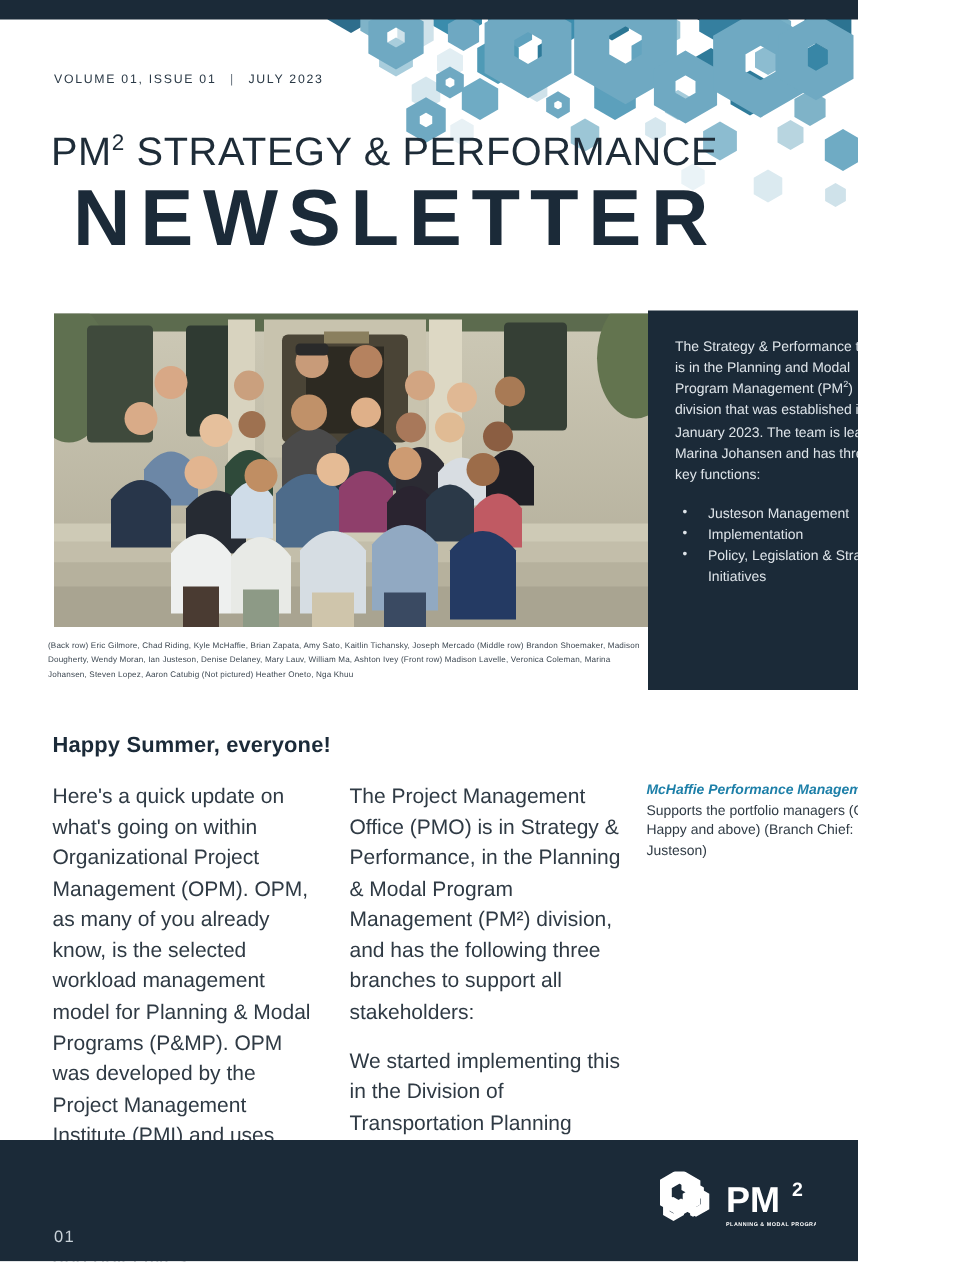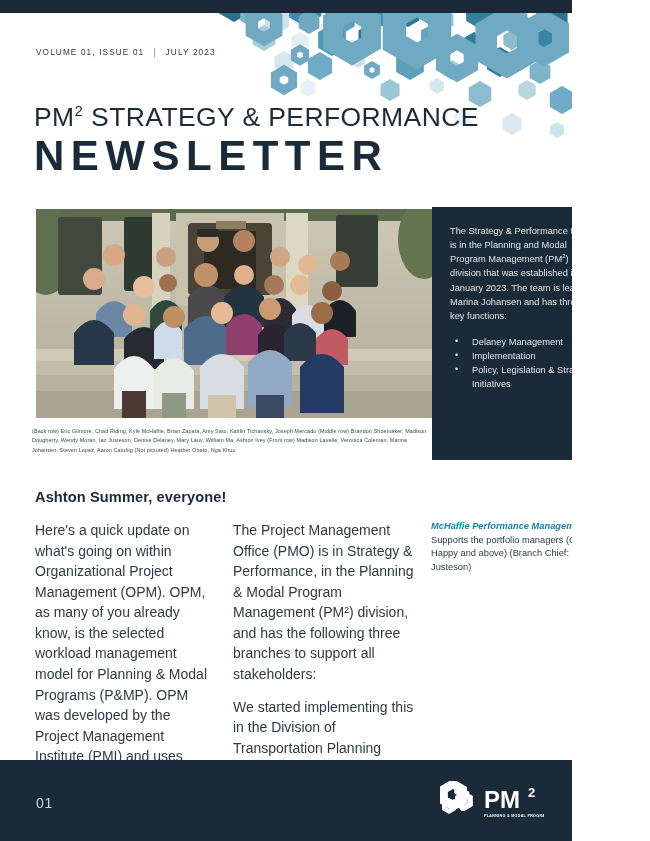--- a/index.html
+++ b/index.html
@@ -16,24 +16,24 @@
   .topbar{position:absolute;left:0;top:0;width:650px;height:13px;background:#1b2a38;z-index:5;}
 
   
   .hexwrap{position:absolute;right:0;top:0;width:360px;height:150px;overflow:hidden;z-index:2;}
   .hexwrap svg{display:block;}
 
   
   .issueline{position:absolute;left:36px;top:48px;font-size:8.2px;letter-spacing:1.15px;color:#2a3946;z-index:6;white-space:nowrap;}
   .issueline .sep{display:inline-block;padding:0 9px;color:#6b7680;}
 
-  .title-block{position:absolute;left:34px;top:104px;z-index:6;}
+  .title-block{position:absolute;left:34px;top:88px;z-index:6;text-align:right;}
   .title-line1{font-size:26.5px;letter-spacing:0.4px;color:#1e2c38;font-weight:400;line-height:1;white-space:nowrap;}
   .title-line1 sup{font-size:15px;vertical-align:super;line-height:0;}
-  .title-line2{font-size:42px;font-weight:700;letter-spacing:6.5px;color:#1b2a38;line-height:1.08;margin-top:2px;white-space:nowrap;}
+  .title-line2{font-size:53px;font-weight:700;letter-spacing:6.5px;color:#1b2a38;line-height:1.08;margin-top:2px;white-space:nowrap;}
 
   
   .photo{position:absolute;left:36px;top:209px;width:396px;height:209px;overflow:hidden;background:#6f7a66;z-index:4;}
   .photo svg{display:block;}
 
   .caption{position:absolute;left:32px;top:427px;width:400px;font-size:5.4px;line-height:1.72;color:#3b4650;letter-spacing:0.12px;z-index:4;}
 
   
   .sidebox{position:absolute;left:432px;top:207px;width:180px;height:253px;background:#1b2a38;z-index:6;}
   .sidebox-inner{padding:17px 16px 0 18px;}
@@ -53,21 +53,21 @@
   .col2{left:198px;width:185px;}
   .col3{left:396px;width:186px;}
   .col p{margin:0 0 12px 0;font-size:14px;line-height:1.47;color:#2f3a44;}
   .col p:last-child{margin-bottom:0;}
   .branch{margin:0 0 13px 0;font-size:9.3px;line-height:1.47;color:#2f3a44;}
   .branch:last-child{margin-bottom:0;}
   .branch .bh{color:#1d7fa8;font-weight:700;font-style:italic;}
 
   
   .footer{position:absolute;left:0;top:760px;width:650px;height:81px;background:#1b2a38;z-index:6;}
-  .pagenum{position:absolute;left:36px;top:795px;font-size:14px;color:#c9d2d9;letter-spacing:0.8px;z-index:7;}
+  .pagenum{position:absolute;left:36px;top:819px;font-size:11px;color:#c9d2d9;letter-spacing:0.8px;z-index:7;}
   .logos{position:absolute;right:28px;top:781px;display:flex;align-items:center;gap:18px;z-index:7;}
   .logos svg{display:block;}
 </style>
 </head>
 <body>
 
 <div class="page">
 
   <div class="topbar"></div>
 
@@ -286,28 +286,28 @@
       </g>
     </svg>
   </div>
 
   <div class="caption">(Back row) Eric Gilmore, Chad Riding, Kyle McHaffie, Brian Zapata, Amy Sato, Kaitlin Tichansky, Joseph Mercado (Middle row) Brandon Shoemaker, Madison Dougherty, Wendy Moran, Ian Justeson, Denise Delaney, Mary Lauv, William Ma, Ashton Ivey (Front row) Madison Lavelle, Veronica Coleman, Marina Johansen, Steven Lopez, Aaron Catubig (Not pictured) Heather Oneto, Nga Khuu</div>
 
   <div class="sidebox">
     <div class="sidebox-inner">
       <p><span>The Strategy &amp; Performance team is in the Planning and Modal Program Management (PM</span><sup>2</sup><span>) division that was established in January 2023. The team is lead by Marina Johansen and has three key functions:</span></p>
       <ul>
-        <li><span class="bullet">•</span><span>Delaney Management</span></li>
+        <li><span class="bullet">•</span><span>Justeson Management</span></li>
         <li><span class="bullet">•</span><span>Implementation</span></li>
         <li><span class="bullet">•</span><span>Policy, Legislation &amp; Strategic Initiatives</span></li>
       </ul>
     </div>
   </div>
 
-  <div class="headline">Ashton Summer, everyone!</div>
+  <div class="headline">Happy Summer, everyone!</div>
 
   <div class="cols">
     <div class="col col1">
       <p>Here's a quick update on what's going on within Organizational Project Management (OPM). OPM, as many of you already know, is the selected workload management model for Planning &amp; Modal Programs (P&amp;MP). OPM was developed by the Project Management Institute (PMI) and uses portfolio and project management principles to achieve organizational goals and objectives.</p>
     </div>
 
     <div class="col col2">
       <p>The Project Management Office (PMO) is in Strategy &amp; Performance, in the Planning &amp; Modal Program Management (PM²) division, and has the following three branches to support all stakeholders:</p>
       <p>We started implementing this in the Division of Transportation Planning (DOTP) and will expand to the other P&amp;MP divisions over the next year.</p>
     </div>

